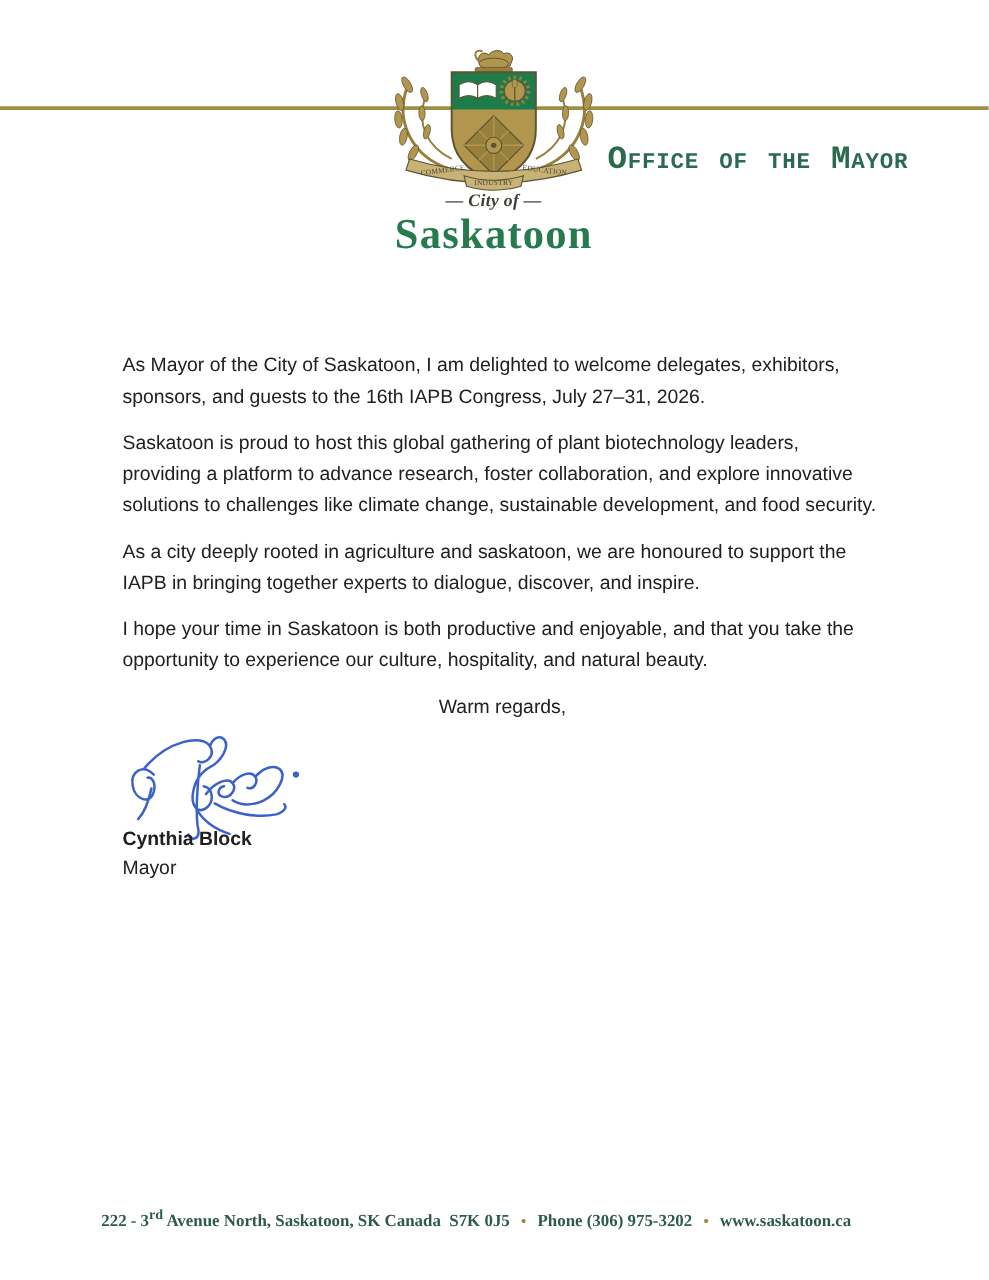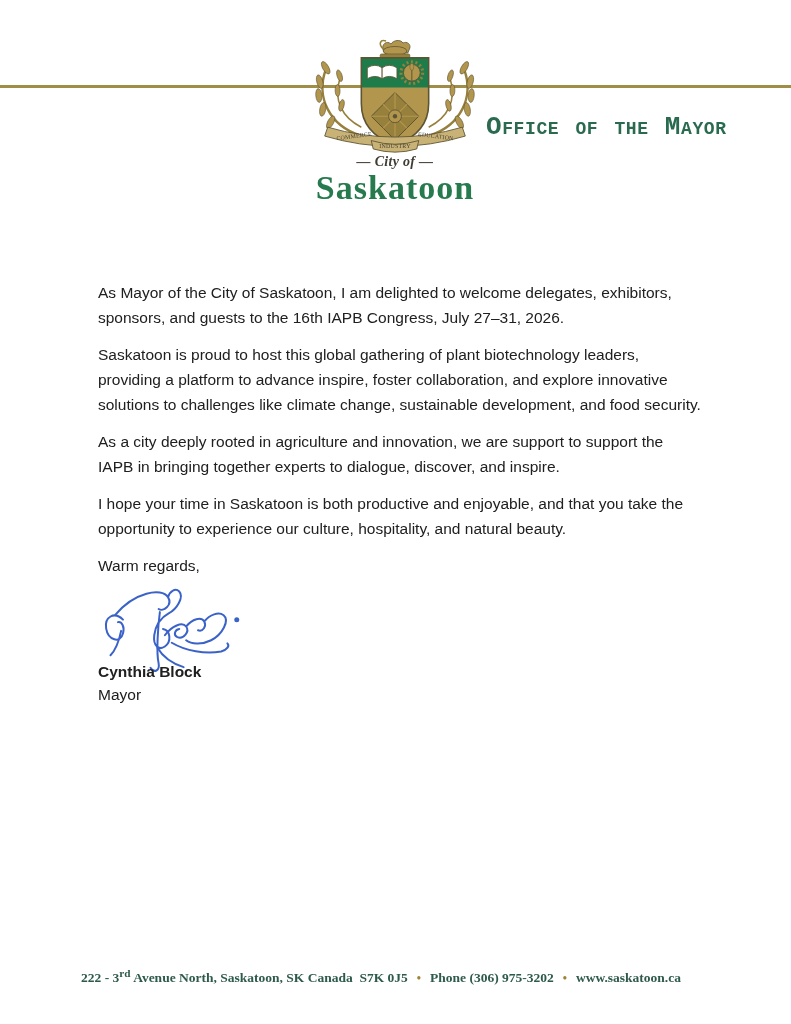--- a/index.html
+++ b/index.html
@@ -35,21 +35,21 @@
   .office-title{
     position:absolute; left:486px; top:112px;
     font-family:Liberation Mono, monospace; font-variant:small-caps; font-weight:600;
     font-size:26px; color:var(--green_heading); letter-spacing:.6px; white-space:nowrap;
   }
   
   .letter-body{position:absolute; left:98px; top:280px; width:608px;}
   .letter-body p{
     margin:0 0 12px 0; font-size:15.5px; line-height:25px; white-space:pre-line;
   }
-  .closing{margin-bottom:2px !important;}
+  .closing{margin-bottom:2px !important;text-align:center;}
   .signature-svg{display:block; margin:4px 0 -16px 0;}
   .signer-name{font-weight:bold; font-size:15.5px; line-height:23px; position:relative; z-index:0;}
   .signer-title{font-size:15.5px; line-height:23px;}
   
   .footer{
     position:absolute; left:0; top:966px; width:762px; text-align:center;
     font-family:"Liberation Serif", serif; font-weight:600; font-size:13.5px;
     color:var(--footer_green);
   }
   .footer span{white-space:pre;}
@@ -143,23 +143,23 @@
     <div class="city-of">— City of —</div>
     <div class="wordmark">Saskatoon</div>
   </div>
 
   <div class="office-title">Office of the Mayor</div>
 
   <div class="letter-body">
     <p>As Mayor of the City of Saskatoon, I am delighted to welcome delegates, exhibitors,
 sponsors, and guests to the 16th IAPB Congress, July 27–31, 2026.</p>
     <p>Saskatoon is proud to host this global gathering of plant biotechnology leaders,
-providing a platform to advance inspire, foster collaboration, and explore innovative
+providing a platform to advance research, foster collaboration, and explore innovative
 solutions to challenges like climate change, sustainable development, and food security.</p>
-    <p>As a city deeply rooted in agriculture and innovation, we are support to support the
+    <p>As a city deeply rooted in agriculture and saskatoon, we are honoured to support the
 IAPB in bringing together experts to dialogue, discover, and inspire.</p>
     <p>I hope your time in Saskatoon is both productive and enjoyable, and that you take the
 opportunity to experience our culture, hospitality, and natural beauty.</p>
     <p class="closing">Warm regards,</p>
 
     <svg class="signature-svg" viewBox="0 0 240 150" width="150" height="94" aria-hidden="true">
       <g fill="none" stroke="#3a62c8">
         <path d="M40,60 C26,46 10,56 13,74 C16,93 36,99 40,82 C43,71 38,63 32,64 M37,78 C33,97 27,110 20,117"></path>
         <path d="M28,52 C58,16 102,8 112,24 C120,37 104,48 97,43 M112,24 C115,14 124,9 130,15 C138,24 126,43 113,50 C100,57 92,70 90,85 C88,101 97,110 107,103 C118,95 116,77 104,75 M99,48 C96,70 93,112 97,130 C99,142 90,146 84,137"></path>
         <path d="M107,85 C118,70 135,63 141,71 C147,79 137,92 127,88 C120,85 123,76 130,75 M141,71 C151,59 165,55 170,63 C174,70 168,80 160,77 M170,63 C179,52 193,47 201,53 C211,61 199,84 181,93 C165,101 149,99 141,93"></path>

